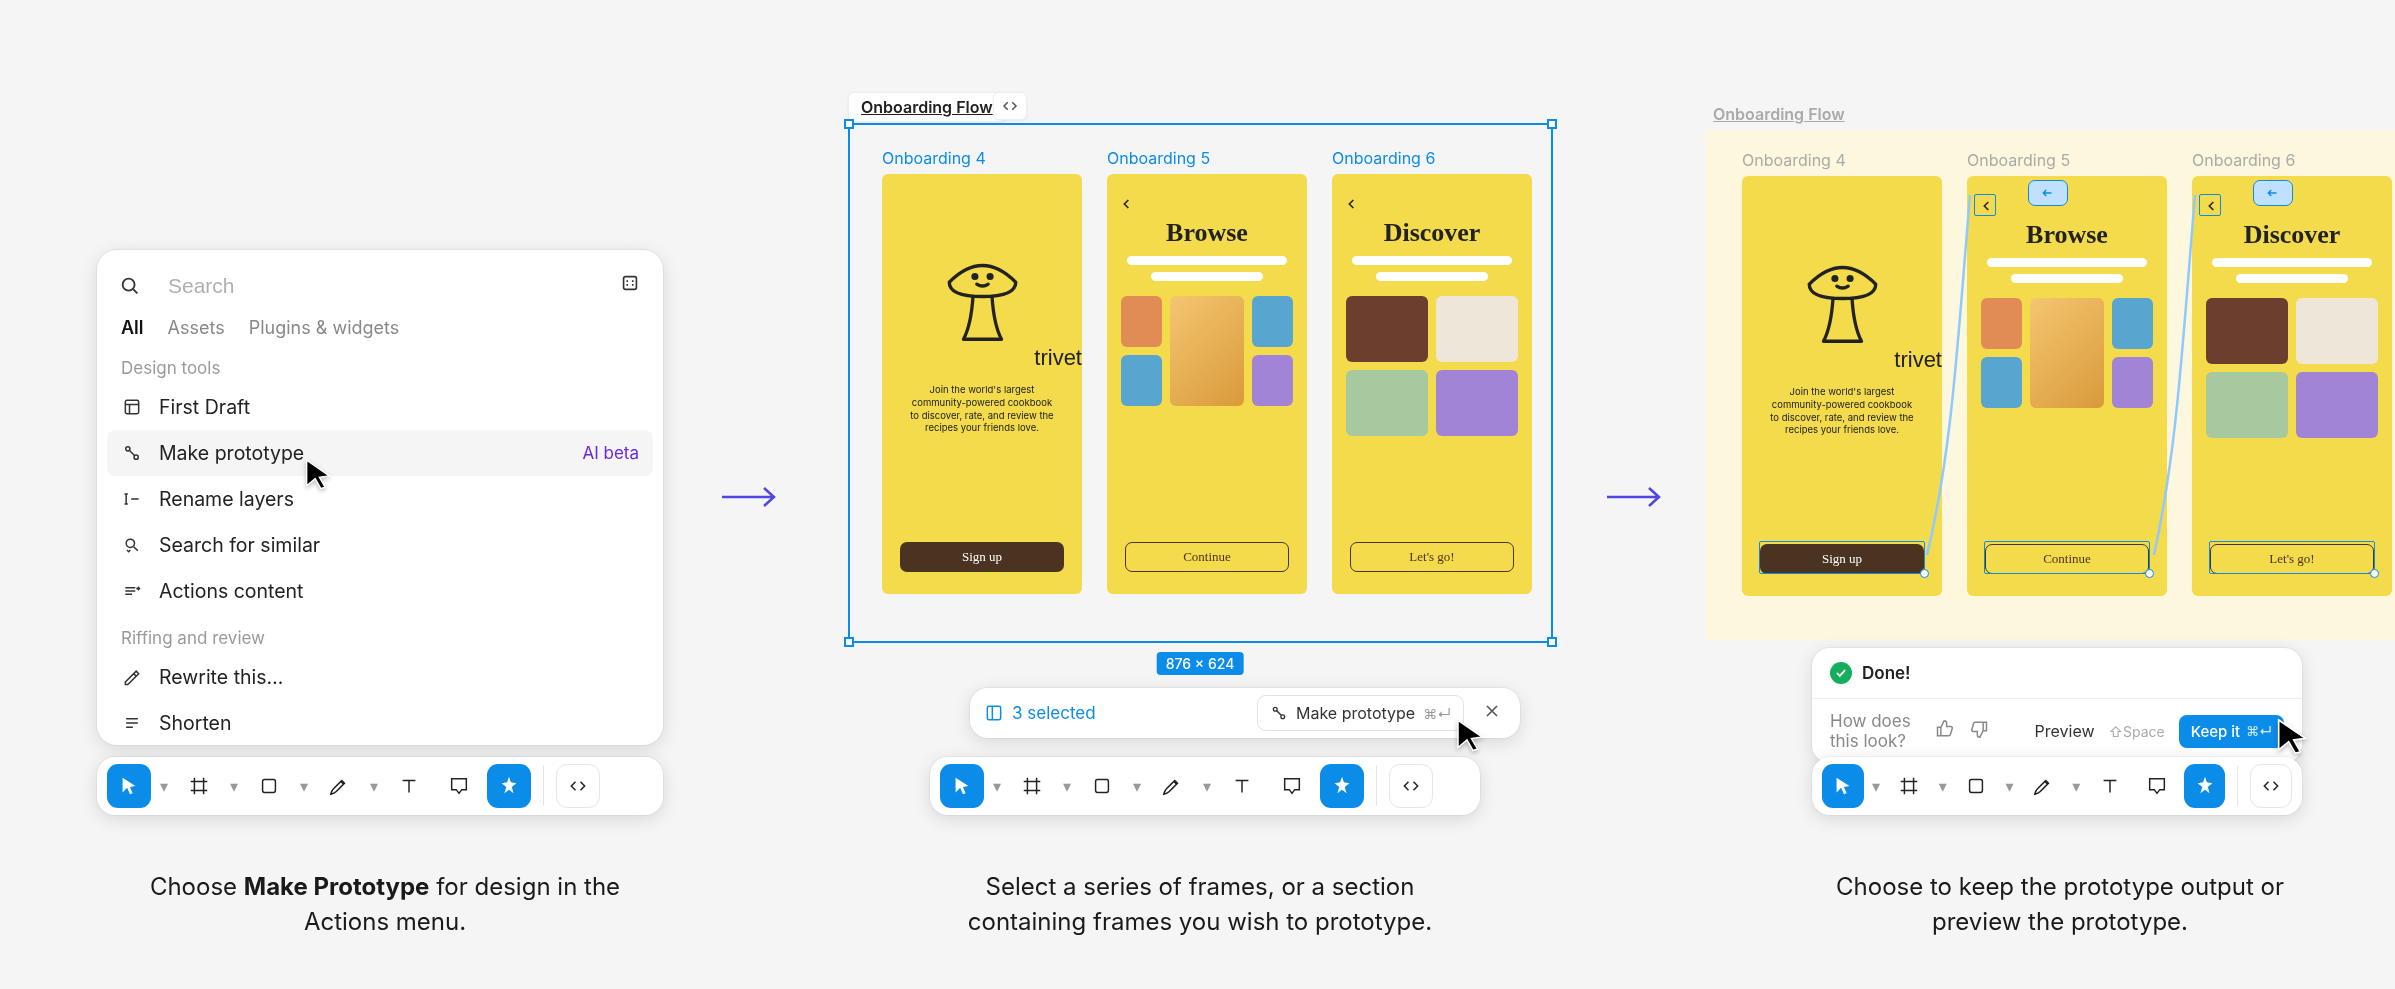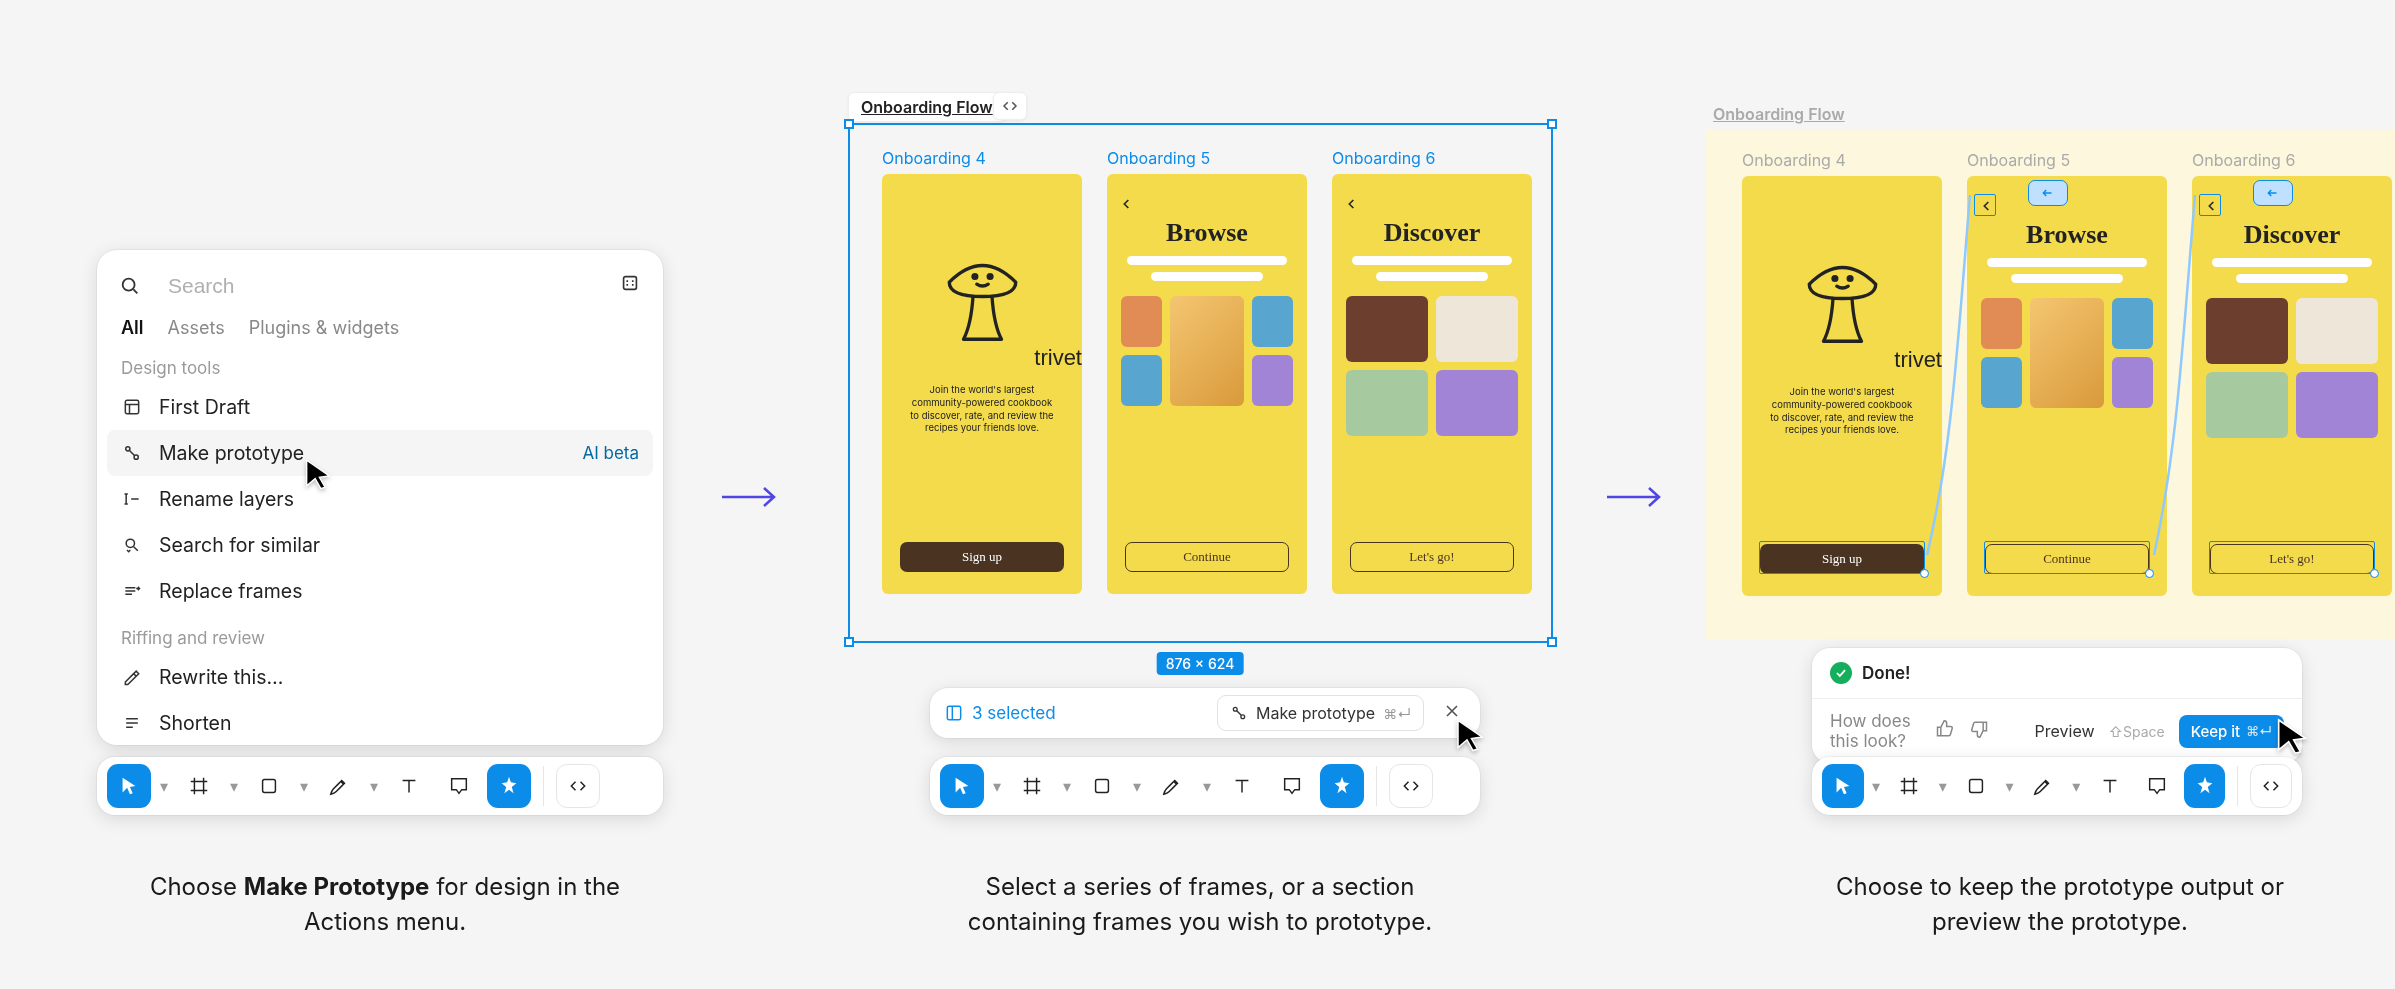--- a/index.html
+++ b/index.html
@@ -48,21 +48,21 @@
   .tab-row .tab { color:#888; cursor:pointer; }
   .tab-row .tab.active { color:#111; font-weight:600; }
 
   .section-label { color:#9a9a9a; font-size:17px; padding:14px 14px 6px; }
   .menu-row {
     display:flex; align-items:center; gap:16px; padding:11px 14px;
     font-size:19.5px; color:#222; border-radius:8px; cursor:pointer;
   }
   .menu-row.hovered { background:var(--row-hover); }
   .menu-row .spacer { flex:1; }
-  .menu-row .badge { color:#0369a1; font-size:17px; }
+  .menu-row .badge { color:#6d28d9; font-size:17px; }
   .menu-icon { width:22px; height:22px; color:#333; flex-shrink:0; display:flex; align-items:center; justify-content:center; }
 
   .cursor-arrow {
     position:absolute; width:32px; height:32px; color:#000;
     filter: drop-shadow(0 2px 2px rgba(0,0,0,0.25));
   }
 
   
   .toolbar {
     position:absolute; height:58px; background:var(--panel-bg);
@@ -272,21 +272,21 @@
         </span>
       <span>Search for similar</span>
     </div>
 
     <div class="menu-row">
       <span class="menu-icon">
           <svg viewBox="0 0 24 24" width="20" height="20" fill="none" stroke="currentColor" stroke-width="1.8">
             <path d="M4 8h12M4 12h12M4 16h8M19 7l2 2-2 2M21 9H17"></path>
           </svg>
         </span>
-      <span>Replace frames</span>
+      <span>Actions content</span>
     </div>
 
     <div class="section-label">Riffing and review</div>
 
     <div class="menu-row">
       <span class="menu-icon">
           <svg viewBox="0 0 24 24" width="20" height="20" fill="none" stroke="currentColor" stroke-width="1.8">
             <path d="M4 18 14 8l3 3L7 21H4zM14 8l3-3 3 3-3 3"></path>
           </svg>
         </span>
@@ -384,21 +384,21 @@
           <div class="cell" style="background:#6b3e2e"></div>
           <div class="cell" style="background:#efe6da"></div>
           <div class="cell" style="background:#a7c9a0"></div>
           <div class="cell" style="background:#a184d6"></div>
         </div>
         <div class="btn outline">Let's go!</div>
       </div>
     </div>
   </div>
 
-  <div class="action-bar" style="left:930px; top:688px; width:550px;">
+  <div class="action-bar" style="left:970px; top:688px; width:550px;">
     <span class="sel-count">
       <svg viewBox="0 0 24 24" width="20" height="20" fill="none" stroke="currentColor" stroke-width="1.8">
           <rect x="4" y="4" width="16" height="16" rx="2"></rect>
           <path d="M10 4v16"></path>
         </svg>
       <span>3 selected</span>
     </span>
     <span style="flex:1"></span>
     <span class="mp-btn">
       <svg viewBox="0 0 24 24" width="18" height="18" fill="none" stroke="currentColor" stroke-width="1.8">

